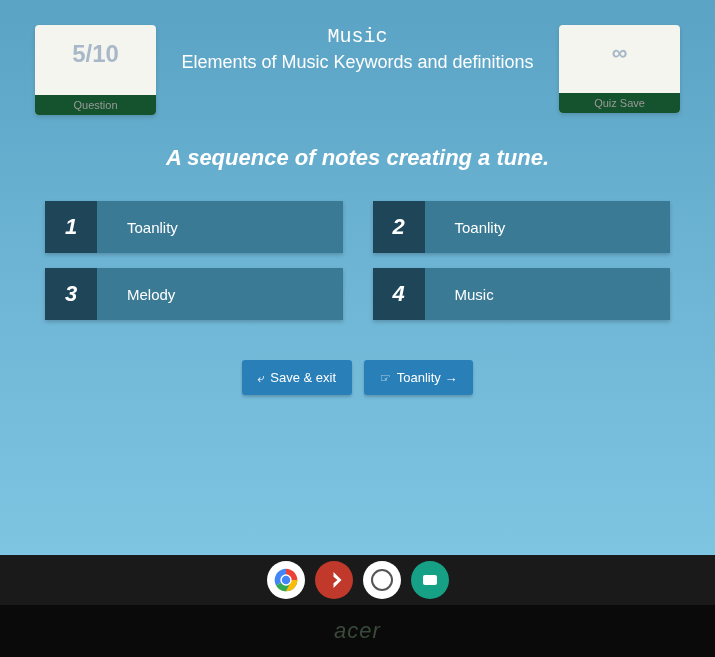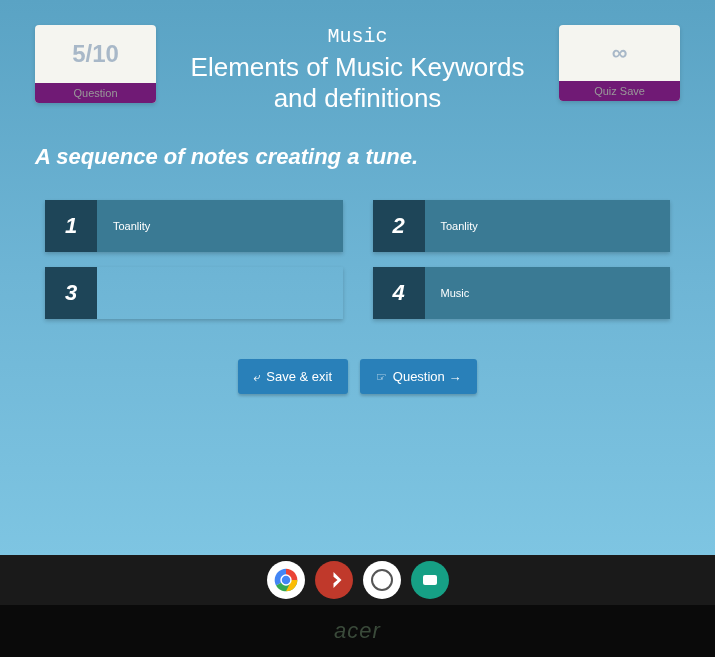--- a/index.html
+++ b/index.html
@@ -41,44 +41,44 @@
     .info-box-value {
       font-size: 24px;
       font-weight: bold;
       color: #a8b8c8;
       margin-bottom: 10px;
       flex: 1;
     }
     .info-box-label {
       font-size: 11px;
       color: #999;
-      background: #701a75;
+      background: #14532d;
       padding: 4px 0;
-      margin: 5px -0px -8px -0px;
+      margin: 17px -0px -8px -0px;
       border-radius: 0 0 4px 4px;
     }
     .title-block {
       flex: 1;
       text-align: center;
       padding: 0 15px;
     }
     .subject {
       color: #ffffff;
       font-size: 20px;
       margin-bottom: 4px;
       font-family: Liberation Mono, monospace;
     }
     .topic {
       color: #ffffff;
-      font-size: 26px;
+      font-size: 18px;
       font-weight: 500;
       line-height: 1.2;
     }
     .question {
-      text-align: left;
+      text-align: center;
       color: #ffffff;
       font-size: 22px;
       font-weight: bold;
       font-style: italic;
       margin-bottom: 30px;
       margin-top: 18px;
     }
     .options {
       display: grid;
       grid-template-columns: 1fr 1fr;
@@ -100,24 +100,24 @@
       font-weight: bold;
       font-style: italic;
       display: flex;
       align-items: center;
       justify-content: center;
     }
     .option-text {
       flex: 1;
       background: #3a7a94;
       color: #ffffff;
-      font-size: 11px;
-      display: flex;
-      align-items: center;
-      padding-left: 16px;
+      font-size: 15px;
+      display: flex;
+      align-items: center;
+      padding-left: 30px;
     }
     .buttons {
       display: flex;
       justify-content: center;
       gap: 12px;
     }
     .btn {
       background: #2980b9;
       color: #ffffff;
       border: none;
@@ -235,35 +235,36 @@
     <div class="option">
       <div class="option-number">1</div>
       <div class="option-text">Toanlity</div>
     </div>
     <div class="option">
       <div class="option-number">2</div>
       <div class="option-text">Toanlity</div>
     </div>
     <div class="option">
       <div class="option-number">3</div>
+      <div class="option-text">Melody</div>
     </div>
     <div class="option">
       <div class="option-number">4</div>
       <div class="option-text">Music</div>
     </div>
   </div>
 
   <div class="buttons">
     <button class="btn">
       <span class="btn-icon">⤶</span>
       <span>Save &amp; exit</span>
     </button>
     <button class="btn">
       <span class="btn-icon">☞</span>
-      <span>Question →</span>
+      <span>Toanlity →</span>
     </button>
   </div>
 </div>
 
 <div class="taskbar">
   <div class="task-icon icon-chrome">
     <svg viewBox="0 0 48 48">
       <circle cx="24" cy="24" r="22" fill="#fff"></circle>
       <path fill="#EA4335" d="M24 8c8.8 0 16 7.2 16 16h-16L24 8z"></path>
       <path fill="#4285F4" d="M24 8c-8.8 0-16 7.2-16 16 0 2.8.7 5.4 2 7.7L24 24 24 8z"></path>

